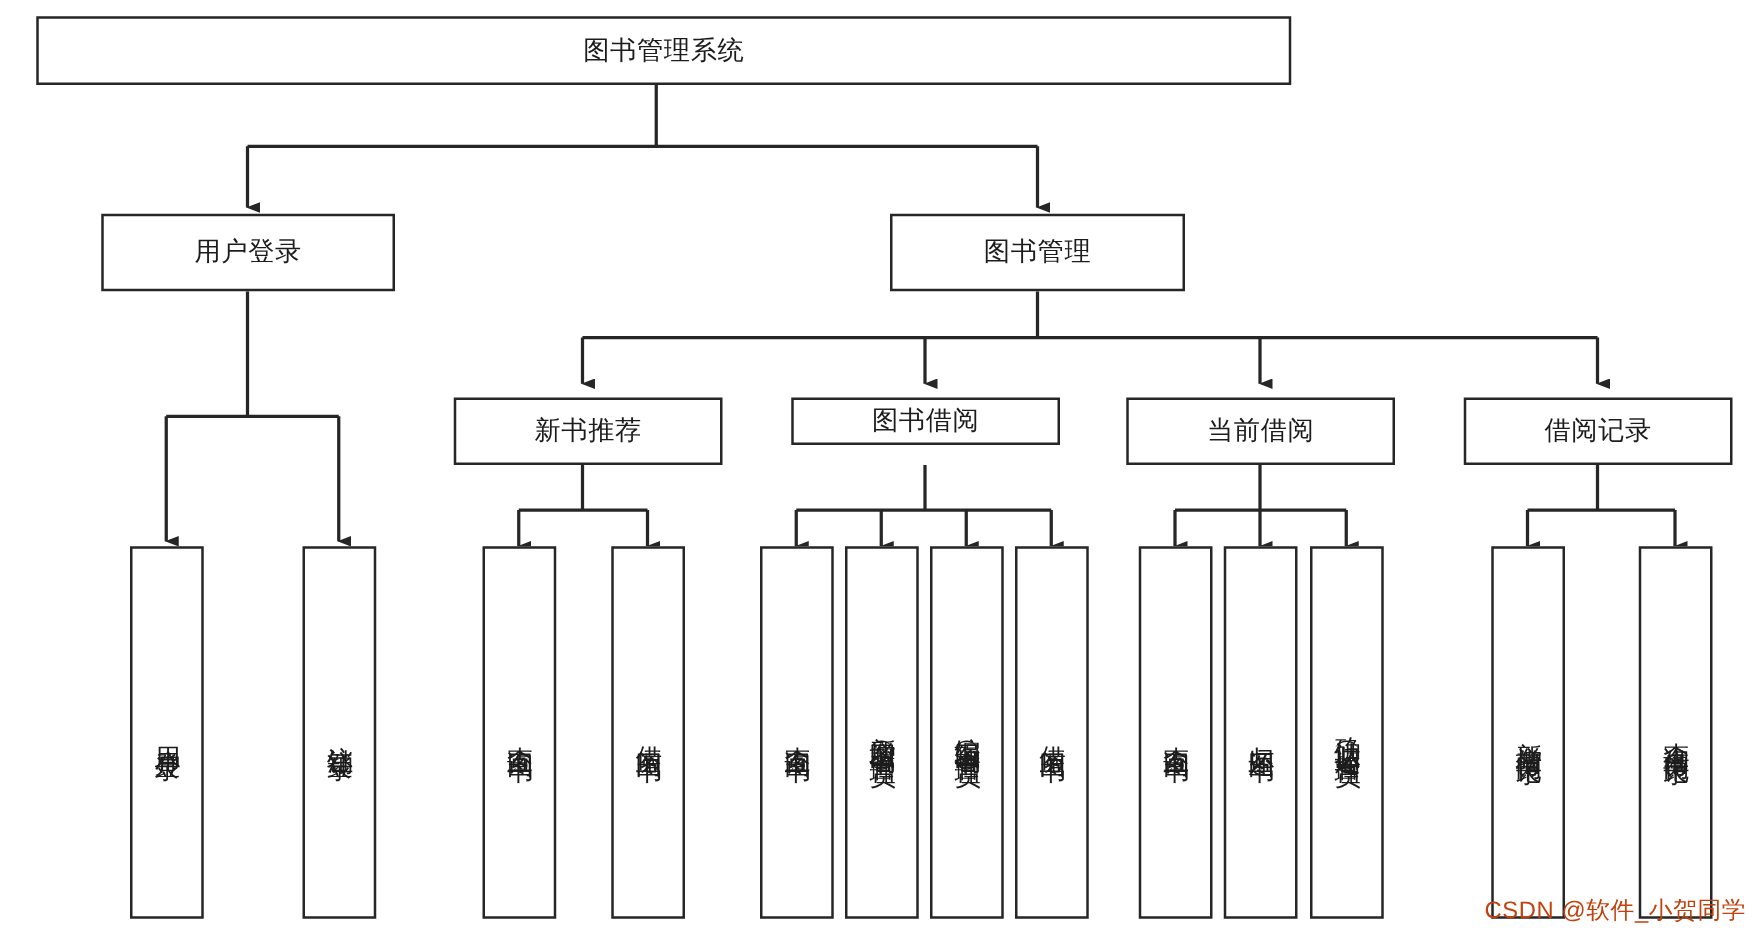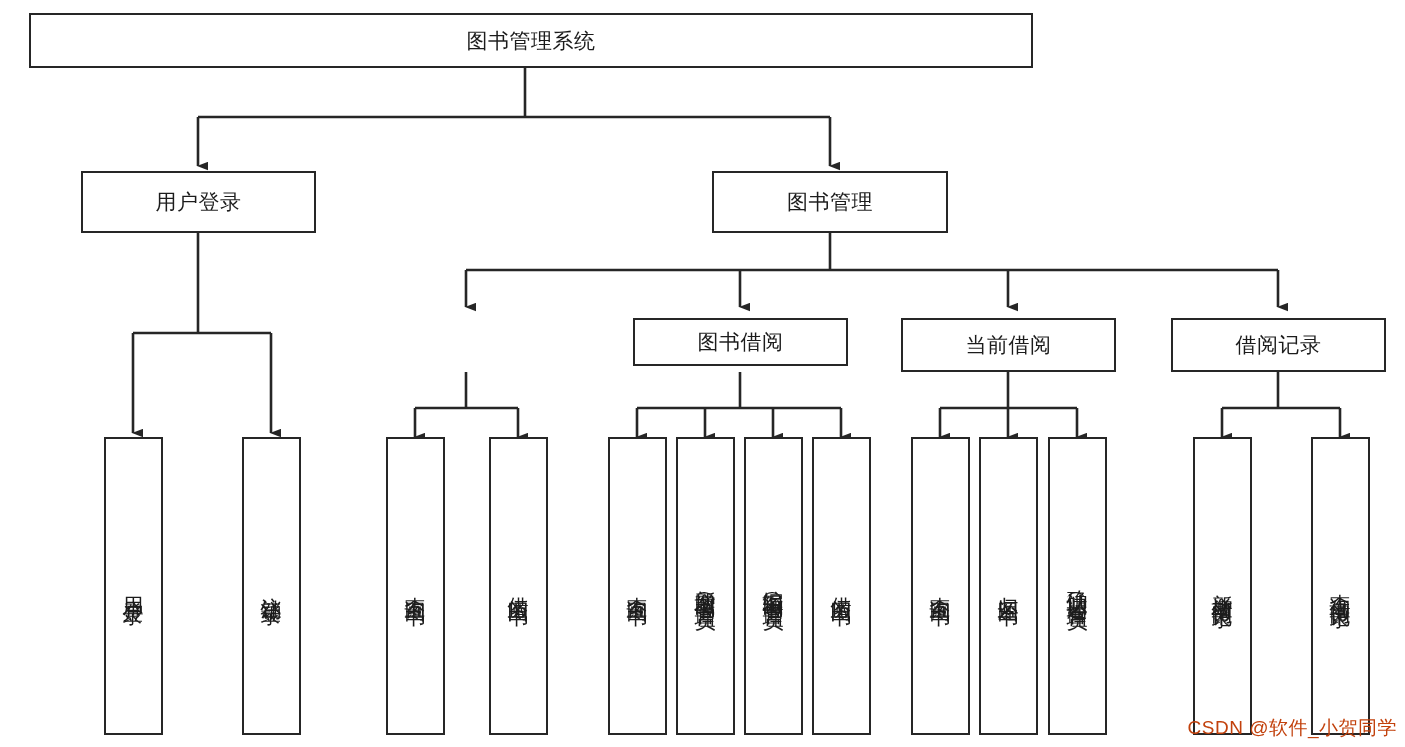--- a/index.html
+++ b/index.html
@@ -126,22 +126,25 @@
   </div>
 
   <div class="node-box" style="left:81px; top:171px; width:235px; height:62px;">
     <span class="node-label-h">用户登录</span>
   </div>
 
   <div class="node-box" style="left:712px; top:171px; width:236px; height:62px;text-align:right;">
     <span class="node-label-h">图书管理</span>
   </div>
 
-
-  <div class="node-box" style="left:633px; top:318px; width:215px; height:48px;">
+  <div class="node-box" style="left:363px; top:318px; width:215px; height:54px;">
+    <span class="node-label-h">新书推荐</span>
+  </div>
+
+  <div class="node-box" style="left:633px; top:318px; width:215px; height:38px;">
     <span class="node-label-h">图书借阅</span>
   </div>
 
   <div class="node-box" style="left:901px; top:318px; width:215px; height:54px;text-align:center;">
     <span class="node-label-h">当前借阅</span>
   </div>
 
   <div class="node-box" style="left:1171px; top:318px; width:215px; height:54px;">
     <span class="node-label-h">借阅记录</span>
   </div>

